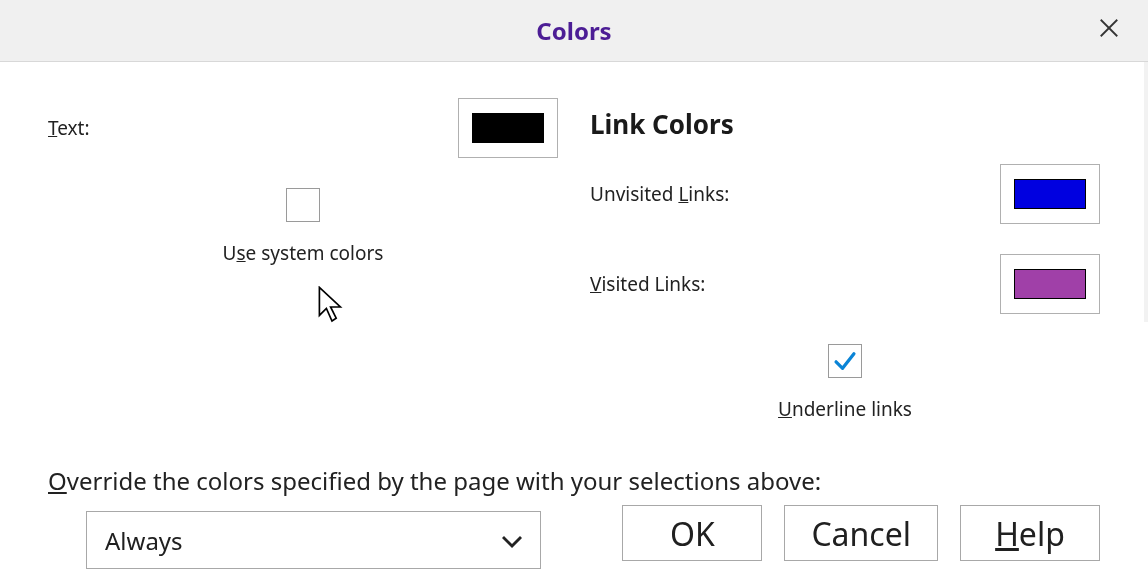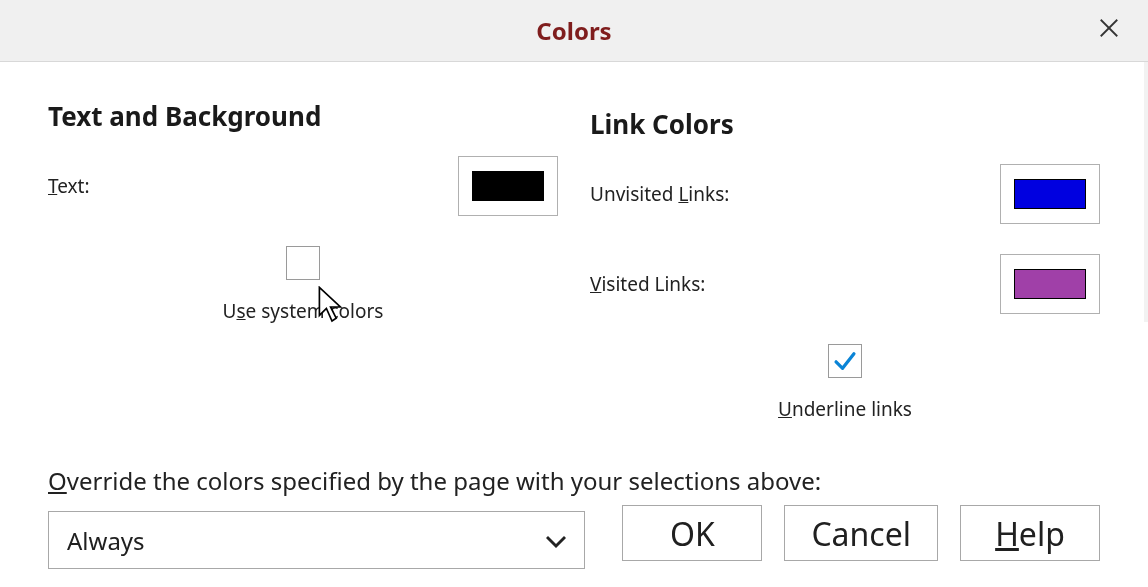--- a/index.html
+++ b/index.html
@@ -16,21 +16,21 @@
     height: 62px;
     background: #f0f0f0;
     border-bottom: 1px solid #d8d8d8;
     display: flex;
     align-items: center;
     justify-content: center;
   }
   .titlebar-title {
     font-size: 24px;
     font-weight: 700;
-    color: #7f1d1d;
+    color: #4c1d95;
   }
   .title-close {
     position: absolute;
     right: 22px;
     top: 50%;
     transform: translateY(-50%);
     width: 34px; height: 34px;
     display: flex; align-items: center; justify-content: center;
     cursor: pointer;
   }
@@ -113,30 +113,31 @@
     margin-top: 42px;
   }
   .override-label {
     font-size: 24px;
     margin-bottom: 14px;
     color: #222;
   }
   .override-label u { text-decoration: underline; }
 
   .select {
-    width: 537px;
+    width: 455px;
     height: 58px;
     border: 1px solid #a8a8a8;
     display: flex;
     align-items: center;
     justify-content: space-between;
     padding: 0 18px;
     font-size: 24px;
     cursor: pointer;
     background: #fff;
+    margin-left: 38px;
   }
   .select .chev svg { width: 20px; height: 14px; }
   .select .chev path { fill: #222; }
 
   .buttons {
     position: absolute;
     right: 48px;
     bottom: 26px;
     display: flex;
     gap: 22px;
@@ -184,21 +185,20 @@
         </svg>
     </span>
   </div>
 </div>
 
 <div class="content">
 
   <div class="columns">
 
     <div class="col left">
-      <div class="section-head">Text and Background</div>
 
       <div class="row">
         <span class="field-label"><u>T</u><span>ext:</span></span>
         <div class="color-well">
           <div class="swatch" style="background:#000000"></div>
         </div>
       </div>
 
 
       <div class="checkbox-row">

